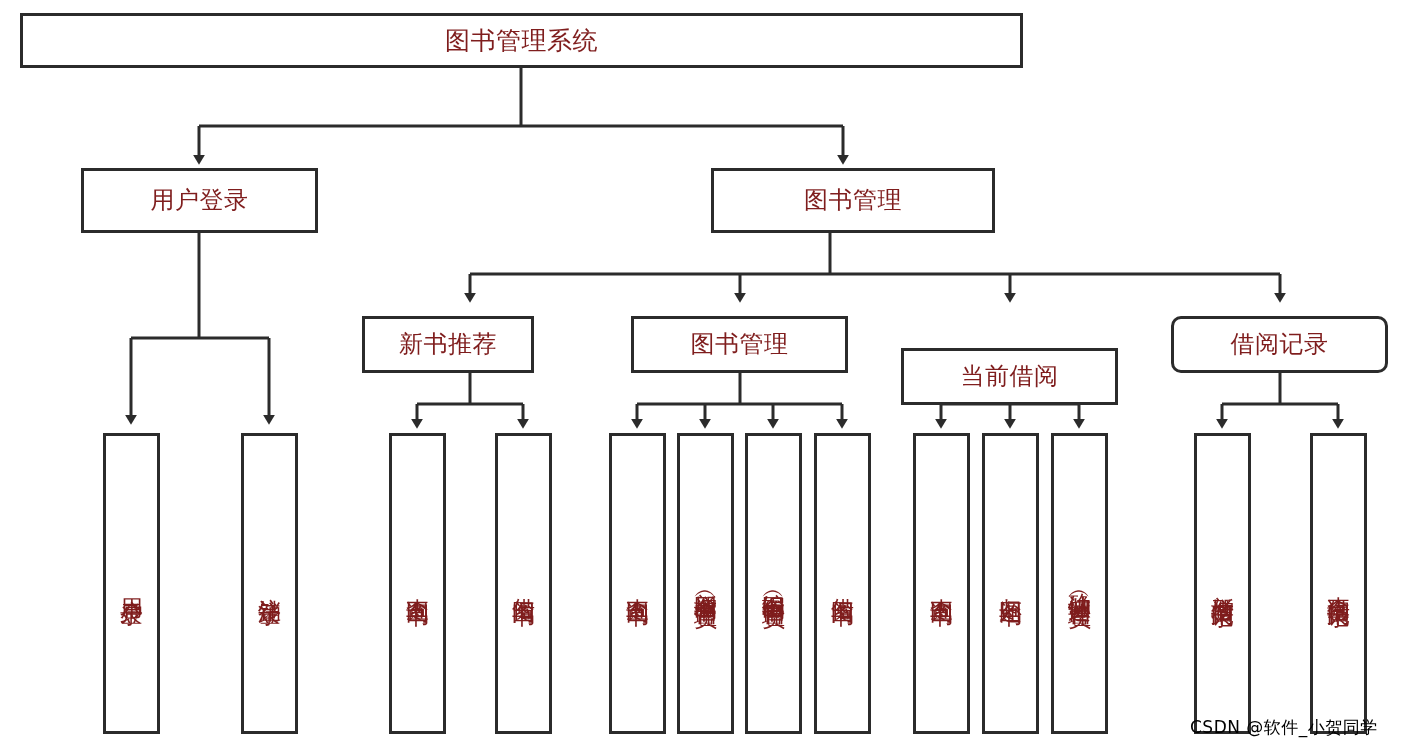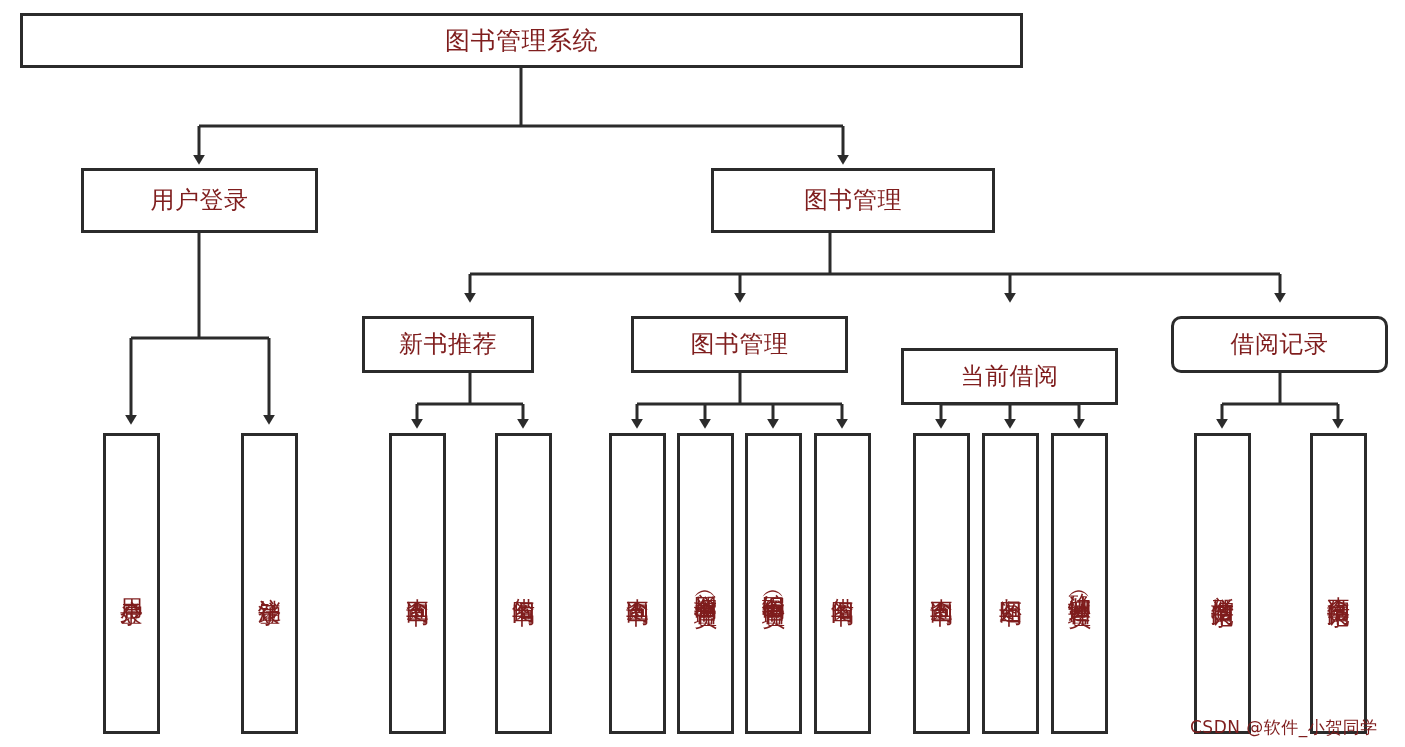--- a/index.html
+++ b/index.html
@@ -59,21 +59,21 @@
     writing-mode: vertical-rl;
     text-orientation: upright;
     font-size: 23px;
     line-height: 1.08;
     letter-spacing: 2px;
     white-space: nowrap;
   }
   .watermark {
     position: absolute;
     font-size: 17px;
-    color: #7f1d1d;
+    color: #000000;
     white-space: nowrap;
     letter-spacing: 0.5px;
     font-family: "DejaVu Sans", "Liberation Sans", sans-serif;
     text-align: right;
   }
 </style>
 </head>
 <body>
 
 <div id="canvas">

